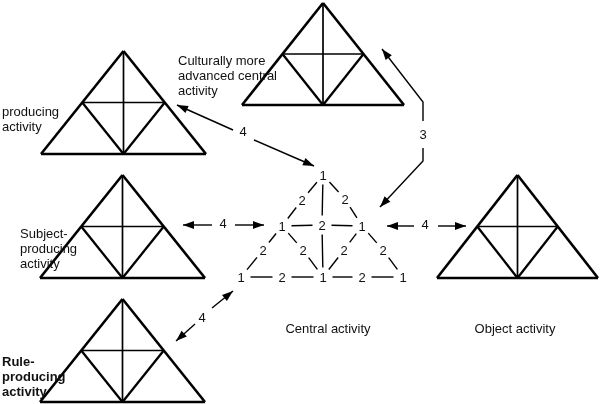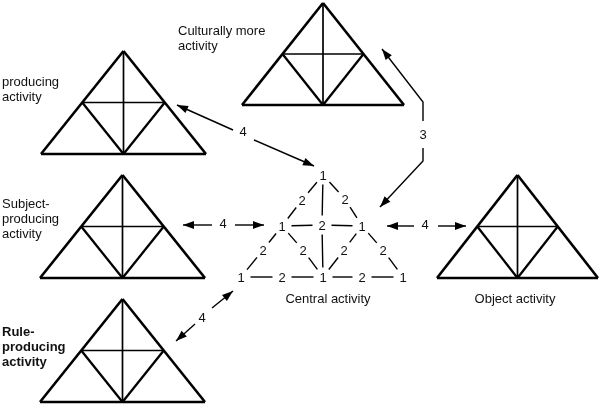--- a/index.html
+++ b/index.html
@@ -11,20 +11,21 @@
     font-family:"Liberation Sans", sans-serif;
   }
   .stage svg{position:absolute;left:0;top:0;}
   .labels-layer{position:absolute;left:0;top:0;width:600px;height:404px;pointer-events:none;}
   .lbl{
     position:absolute;
     font-size:13px;
     line-height:15px;
     color:#111111;
     white-space:nowrap;
+    margin-top:30px;
   }
   .lbl.center{transform:translateX(-50%);text-align:center;}
   text.num, text.arrow-lbl{
     font-family:"Liberation Sans", sans-serif;
     font-size:13px;
     fill:#111111;
   }
 </style>
 </head>
 <body>
@@ -147,32 +148,33 @@
         <polygon points="176,341 181.59715449684379,330.75881542308406 186.7981544007084,336.5716976685798" fill="#000000"></polygon>
         <polygon points="233,291 226.90417951402273,300.9524355111068 221.9964333304126,294.8899255195884" fill="#000000"></polygon>
         <text x="202" y="321.5" text-anchor="middle" class="arrow-lbl">4</text>
       </g>
     </svg>
   <div class="labels-layer" id="labels-layer">
       <div class="lbl" style="left: 2px; top: 74px;">
         <div>producing</div>
         <div>activity</div>
       </div>
-      <div class="lbl" style="left: 2px; top: 196px;">
+      <div class="lbl" style="left: 20px; top: 196px;">
         <div>Subject-</div>
         <div>producing</div>
         <div>activity</div>
       </div>
       <div class="lbl" style="left: 2px; top: 324px; font-weight: bold;">
         <div>Rule-</div>
         <div>producing</div>
         <div>activity</div>
       </div>
       <div class="lbl" style="left: 178px; top: 23px;">
         <div>Culturally more</div>
+        <div>advanced central</div>
         <div>activity</div>
       </div>
       <div class="lbl center" style="left: 515px; top: 291px;">
         <div>Object activity</div>
       </div>
       <div class="lbl center" style="left: 328px; top: 291px;">
         <div>Central activity</div>
       </div>
     </div>
 </div>

